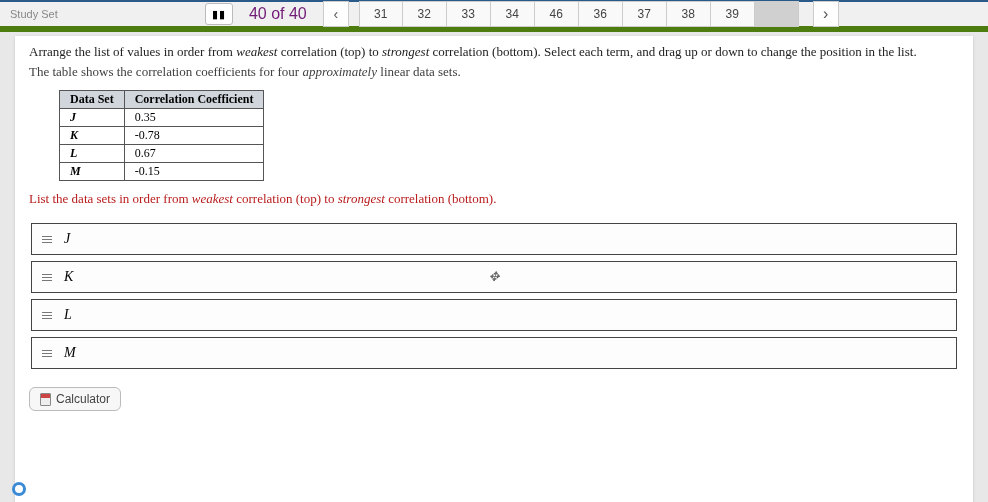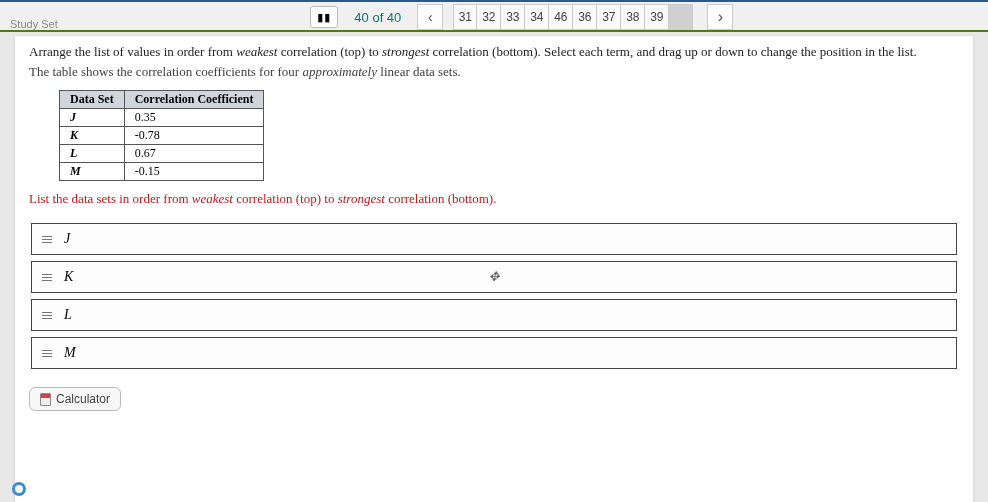--- a/index.html
+++ b/index.html
@@ -8,52 +8,52 @@
       background: #e8e8e8;
       width: 988px;
       height: 502px;
       overflow: hidden;
       position: relative;
     }
     .topbar {
       height: 32px;
       background: #f0f0f0;
       border-top: 2px solid #2a5a8a;
-      border-bottom: 2px solid #4d7c0f;
+      border-bottom: 6px solid #4d7c0f;
       display: flex;
-      align-items: flex-end;
+      align-items: center;
       padding: 0 8px;
       gap: 6px;
       font-family: Arial, sans-serif;
       font-size: 12px;
     }
     .topbar-left { flex: 0 0 auto; display:flex; align-items:center; gap:8px; }
     .topbar-center { flex: 1; display: flex; justify-content: center; align-items: center; gap: 10px; }
     .pause-btn {
       width: 28px; height: 22px;
       border: 1px solid #bbb;
       background: #fff;
       border-radius: 3px;
       display:flex; align-items:center; justify-content:center;
       font-size: 11px;
       letter-spacing: 1px;
     }
-    .counter { font-size: 13px; color: #0f766e; padding: 0 6px; }
+    .counter { font-size: 16px; color: #701a75; padding: 0 6px; }
     .nav-btn {
       width: 26px; height: 26px;
       border: 1px solid #ccc;
       background: #fefefe;
       display:flex; align-items:center; justify-content:center;
       font-size: 14px;
       color: #555;
       cursor: pointer;
     }
     .qnums { display: flex; }
     .qnum {
-      width: 24px; height: 26px;
+      width: 44px; height: 26px;
       border: 1px solid #ccc;
       border-left: none;
       background: #f9f9f9;
       display:flex; align-items:center; justify-content:center;
       font-size: 12px;
       color: #444;
       cursor:pointer;
     }
     .qnum.first { border-left: 1px solid #ccc; }
     .qnum.current { background: #d0d0d0; }

